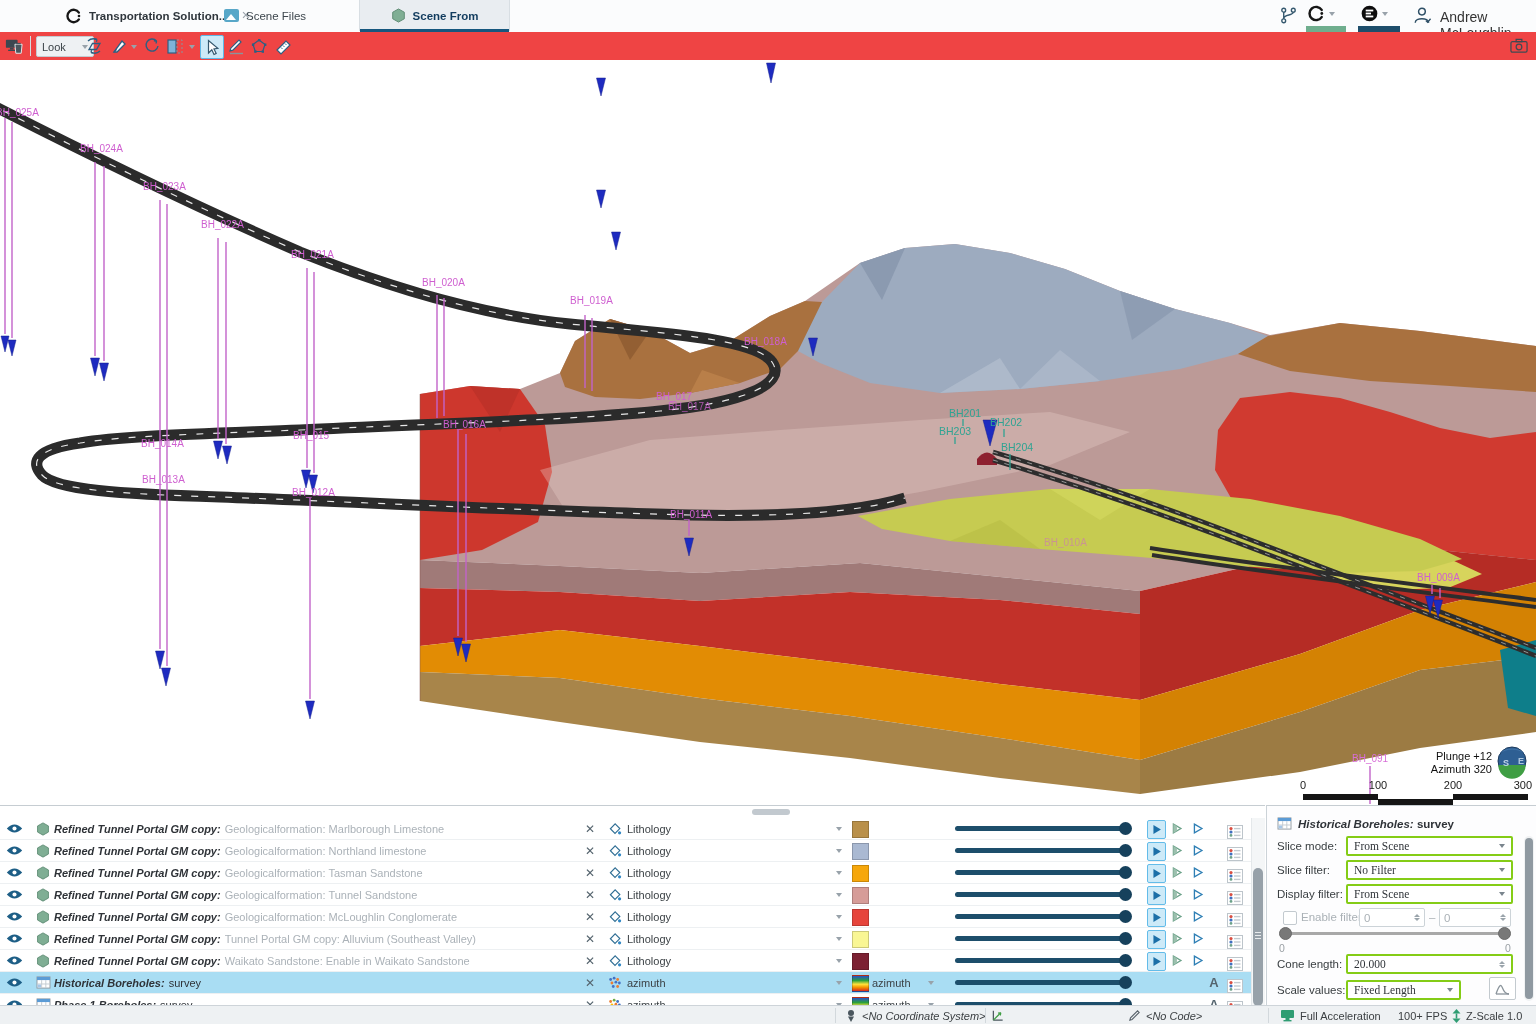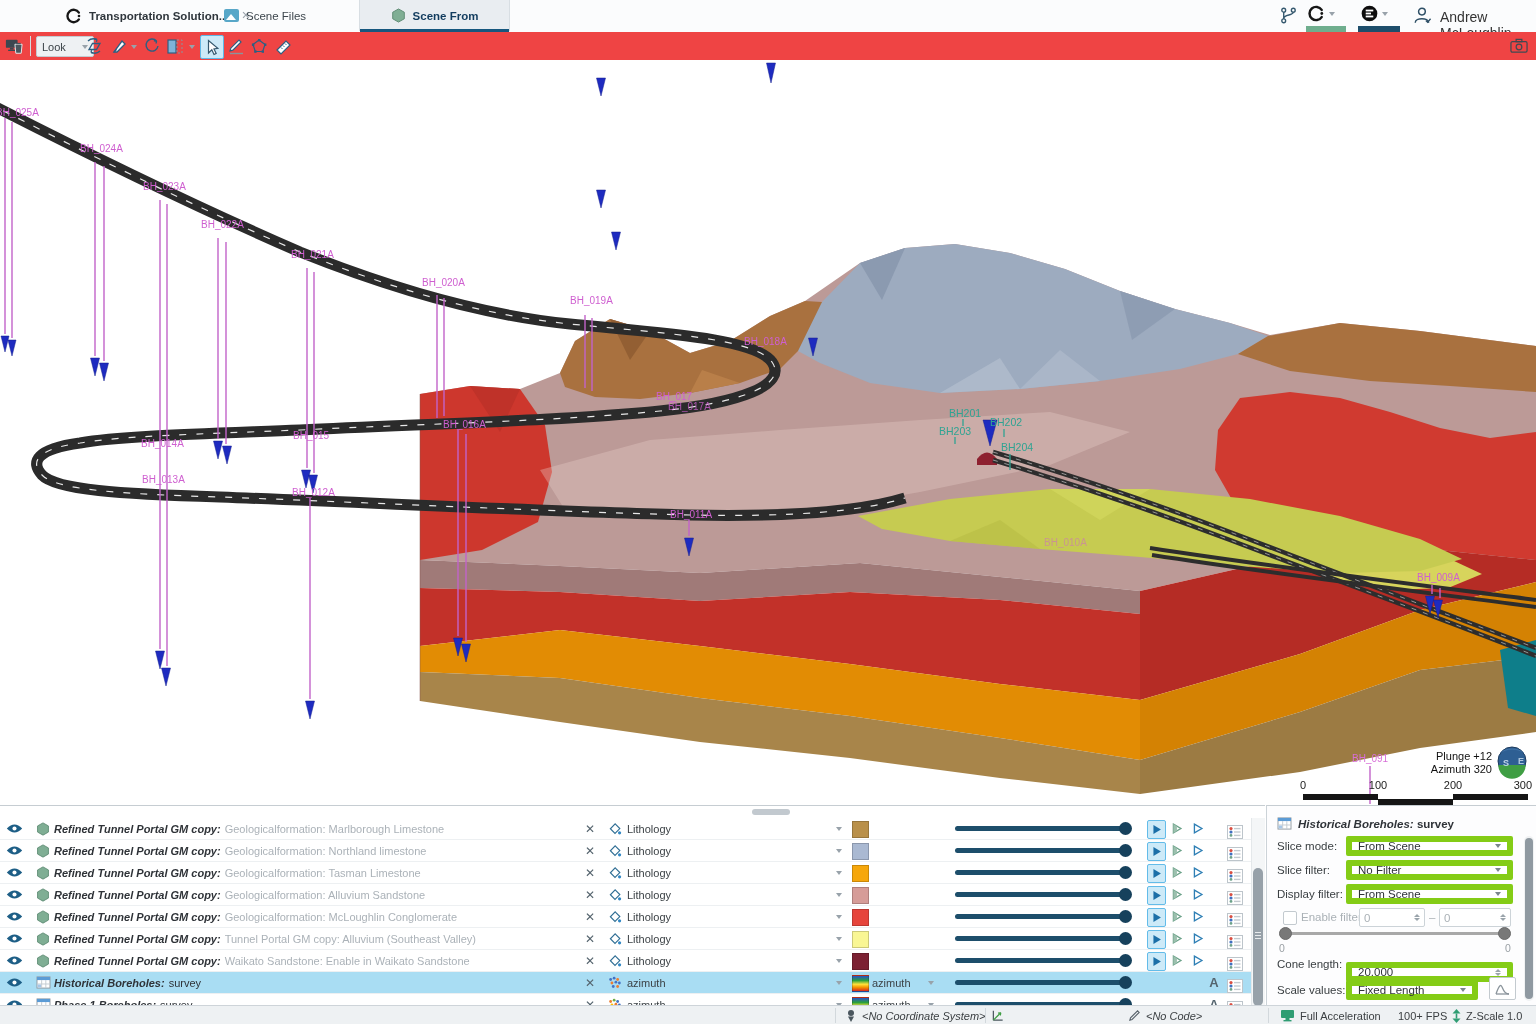--- a/index.html
+++ b/index.html
@@ -56,21 +56,21 @@
   .legend{left:1227px;top:3px;}
   .vtrack{position:absolute;right:0;top:12px;bottom:0;width:13px;background:#f4f6f7;border-left:1px solid #e4e8ea;}
   .vthumb{position:absolute;left:1px;top:50px;width:10px;height:138px;background:#97a1a9;border-radius:5px;}
   .vthumb::after{content:"";position:absolute;left:2px;right:2px;top:64px;height:1px;background:#e8ebed;box-shadow:0 3px 0 #e8ebed,0 6px 0 #e8ebed;}
   
   .inspector{position:absolute;top:805px;left:1266px;width:270px;height:200px;background:#fdfdfe;border-top:1px solid #c6cdd2;border-left:1px solid #ccd3d8;font-size:11.5px;color:#3b4043;}
   .ins-title{position:absolute;top:11px;left:10px;display:flex;align-items:center;gap:6px;}
   .ins-title em{font-style:italic;font-weight:bold;color:#2f3338;}
   .ins-title b{color:#2f3338;}
   .ilabel{position:absolute;left:10px;}
-  .ifield{position:absolute;left:79px;width:167px;height:20px;background:#fff;border:6px solid #84cc16;border-radius:2px;display:flex;align-items:center;justify-content:space-between;padding:0 6px;box-sizing:border-box;font-size:11.5px;color:#2f3338;}
+  .ifield{position:absolute;left:79px;width:167px;height:20px;background:#fff;border:2px solid #84cc16;border-radius:2px;display:flex;align-items:center;justify-content:space-between;padding:0 6px;box-sizing:border-box;font-size:11.5px;color:#2f3338;font-family:Liberation Serif, serif;}
   .ifield .mini-chev{border-top-color:#7a858d;}
   .spin{position:absolute;height:19px;background:#fff;border:1px solid #ccd3d8;border-radius:2px;display:flex;align-items:center;justify-content:space-between;padding:0 4px;box-sizing:border-box;color:#aab1b6;}
   .spin .arrows, .ifield .arrows{display:flex;flex-direction:column;gap:1px;align-items:center;}
   .caret-up{width:0;height:0;border-left:3px solid transparent;border-right:3px solid transparent;border-bottom:3.5px solid #9aa4ab;}
   .caret-dn{width:0;height:0;border-left:3px solid transparent;border-right:3px solid transparent;border-top:3.5px solid #9aa4ab;}
   .checkbox{position:absolute;width:12px;height:12px;border:1px solid #c3cacf;background:#fff;border-radius:2px;}
   .range{position:absolute;left:14px;top:126px;width:228px;height:3px;background:#a8a8a8;border-radius:2px;}
   .rhandle{position:absolute;top:-5px;width:13px;height:13px;border-radius:50%;background:#787878;border:1px solid #6a6a6a;box-sizing:border-box;}
   .rlab{position:absolute;top:136px;font-size:10.5px;color:#9aa0a5;}
   .histbtn{position:absolute;left:222px;top:171px;width:25px;height:21px;border:1px solid #c3cacf;background:#fff;border-radius:2px;display:flex;align-items:center;justify-content:center;}
@@ -514,21 +514,21 @@
             <circle cx="10" cy="6" r="2.4" fill="#fff"></circle>
           </svg>
         </span>
       <span class="cell ticon">
           <svg width="14" height="14" viewBox="0 0 16 16">
             <polygon points="8,1 14.2,4.5 14.2,11.5 8,15 1.8,11.5 1.8,4.5" fill="#7fae94" stroke="#5d8a72"></polygon>
           </svg>
         </span>
       <span class="cell name">
           <em>Refined Tunnel Portal GM copy:</em>
-          <span class="det">Geologicalformation: Tasman Limestone</span>
+          <span class="det">Geologicalformation: Tasman Sandstone</span>
         </span>
       <span class="cell xbtn">✕</span>
       <span class="cell attr">
           <svg width="14" height="14" viewBox="0 0 16 16">
             <path d="M8.2,2.2 L13.5,7.5 L8,13 L2.7,7.7 Z" fill="none" stroke="#2f6e94" stroke-width="1.3"></path>
             <circle cx="13.2" cy="12.4" r="1.8" fill="#2f86c4"></circle>
           </svg>
           <span>Lithology</span>
         </span>
       <span class="cell chev1">
@@ -574,21 +574,21 @@
             <circle cx="10" cy="6" r="2.4" fill="#fff"></circle>
           </svg>
         </span>
       <span class="cell ticon">
           <svg width="14" height="14" viewBox="0 0 16 16">
             <polygon points="8,1 14.2,4.5 14.2,11.5 8,15 1.8,11.5 1.8,4.5" fill="#7fae94" stroke="#5d8a72"></polygon>
           </svg>
         </span>
       <span class="cell name">
           <em>Refined Tunnel Portal GM copy:</em>
-          <span class="det">Geologicalformation: Alluvium Sandstone</span>
+          <span class="det">Geologicalformation: Tunnel Sandstone</span>
         </span>
       <span class="cell xbtn">✕</span>
       <span class="cell attr">
           <svg width="14" height="14" viewBox="0 0 16 16">
             <path d="M8.2,2.2 L13.5,7.5 L8,13 L2.7,7.7 Z" fill="none" stroke="#2f6e94" stroke-width="1.3"></path>
             <circle cx="13.2" cy="12.4" r="1.8" fill="#2f86c4"></circle>
           </svg>
           <span>Lithology</span>
         </span>
       <span class="cell chev1">
@@ -988,30 +988,30 @@
     </div>
 
   <div class="range">
     <span class="rhandle" style="left:-2px;"></span>
     <span class="rhandle" style="right:-2px;"></span>
   </div>
   <span class="rlab" style="left:12px;">0</span>
   <span class="rlab" style="left:238px;">0</span>
 
   <span class="ilabel" style="top:152px;">Cone length:</span>
-  <div class="ifield" style="top:148px;margin-top:8px;">
+  <div class="ifield" style="top:148px;">
       <span>20.000</span>
       <span class="arrows">
         <span class="caret-up"></span>
         <span class="caret-dn"></span>
       </span>
     </div>
 
   <span class="ilabel" style="top:178px;">Scale values:</span>
-  <div class="ifield" style="top:174px;width:132px;">
+  <div class="ifield" style="top:174px;width:115px;">
       <span>Fixed Length</span>
       <span class="mini-chev"></span>
     </div>
   <div class="histbtn">
       <svg width="15" height="12" viewBox="0 0 15 12" fill="none" stroke="#8a949b" stroke-width="1.3">
         <path d="M1,11 C4.5,1 6,1 7.5,5 C9,9 10.5,11 14,11"></path>
         <line x1="1" y1="11" x2="14" y2="11"></line>
       </svg>
     </div>
 

